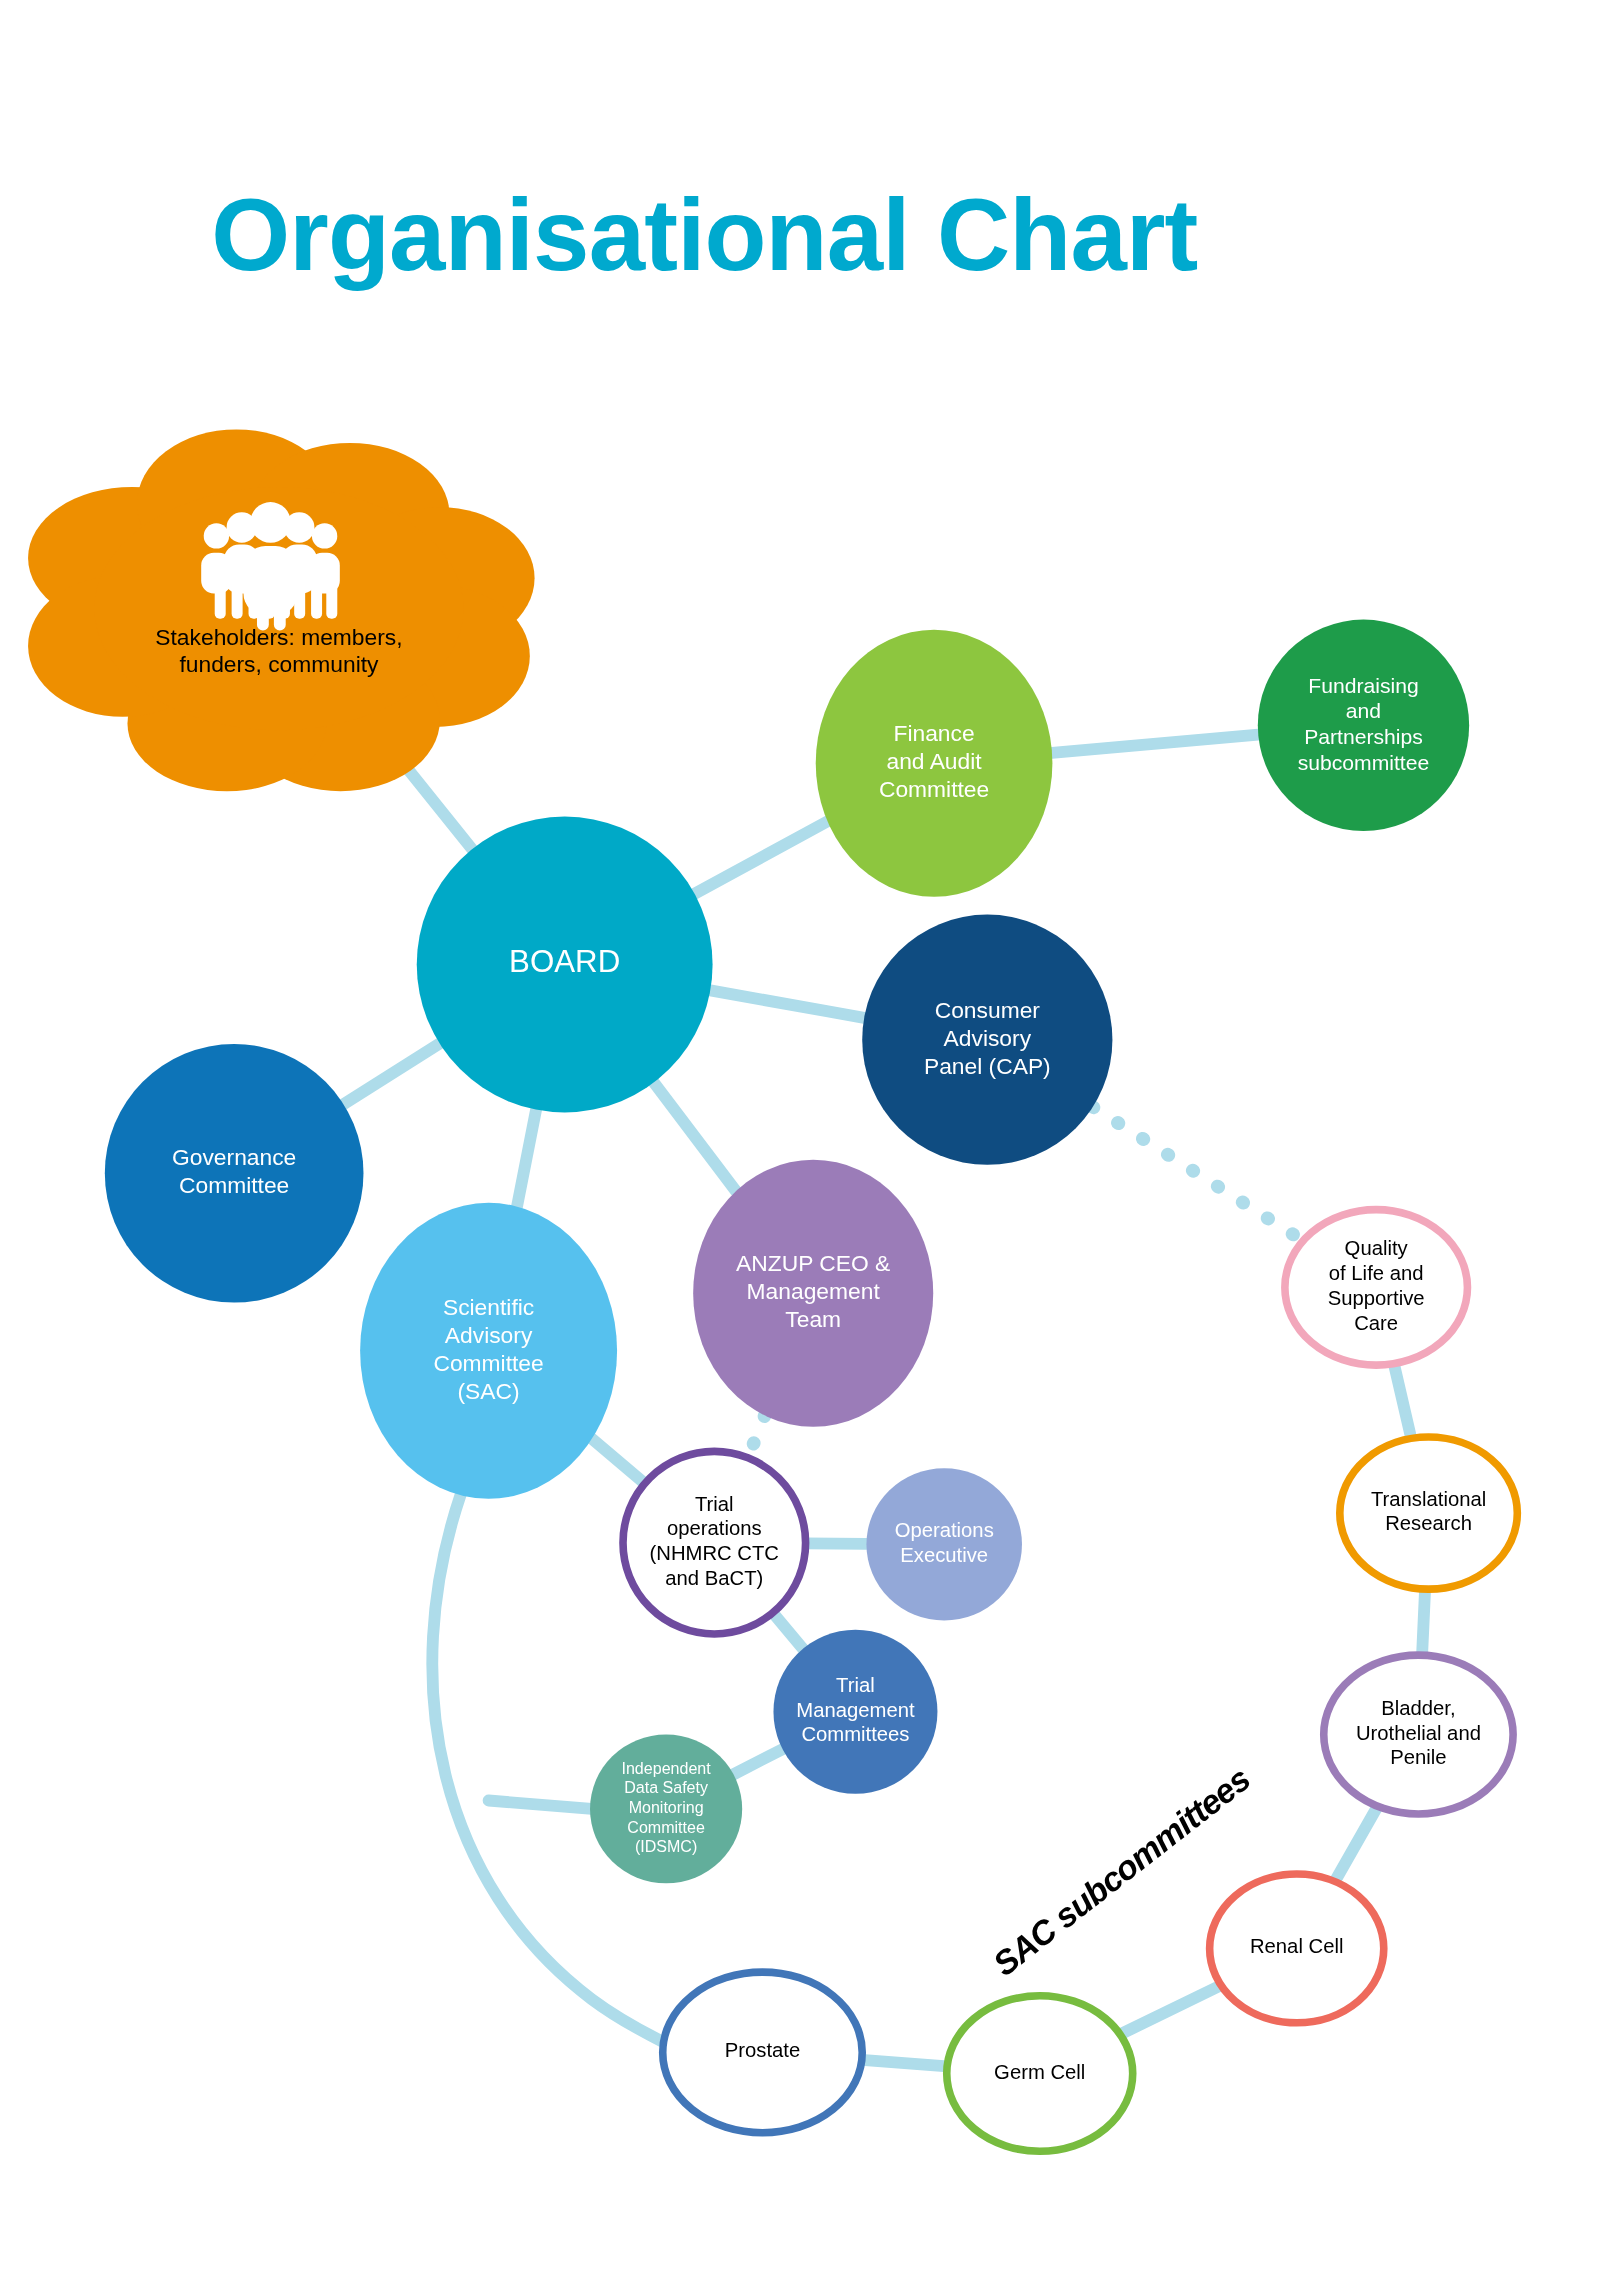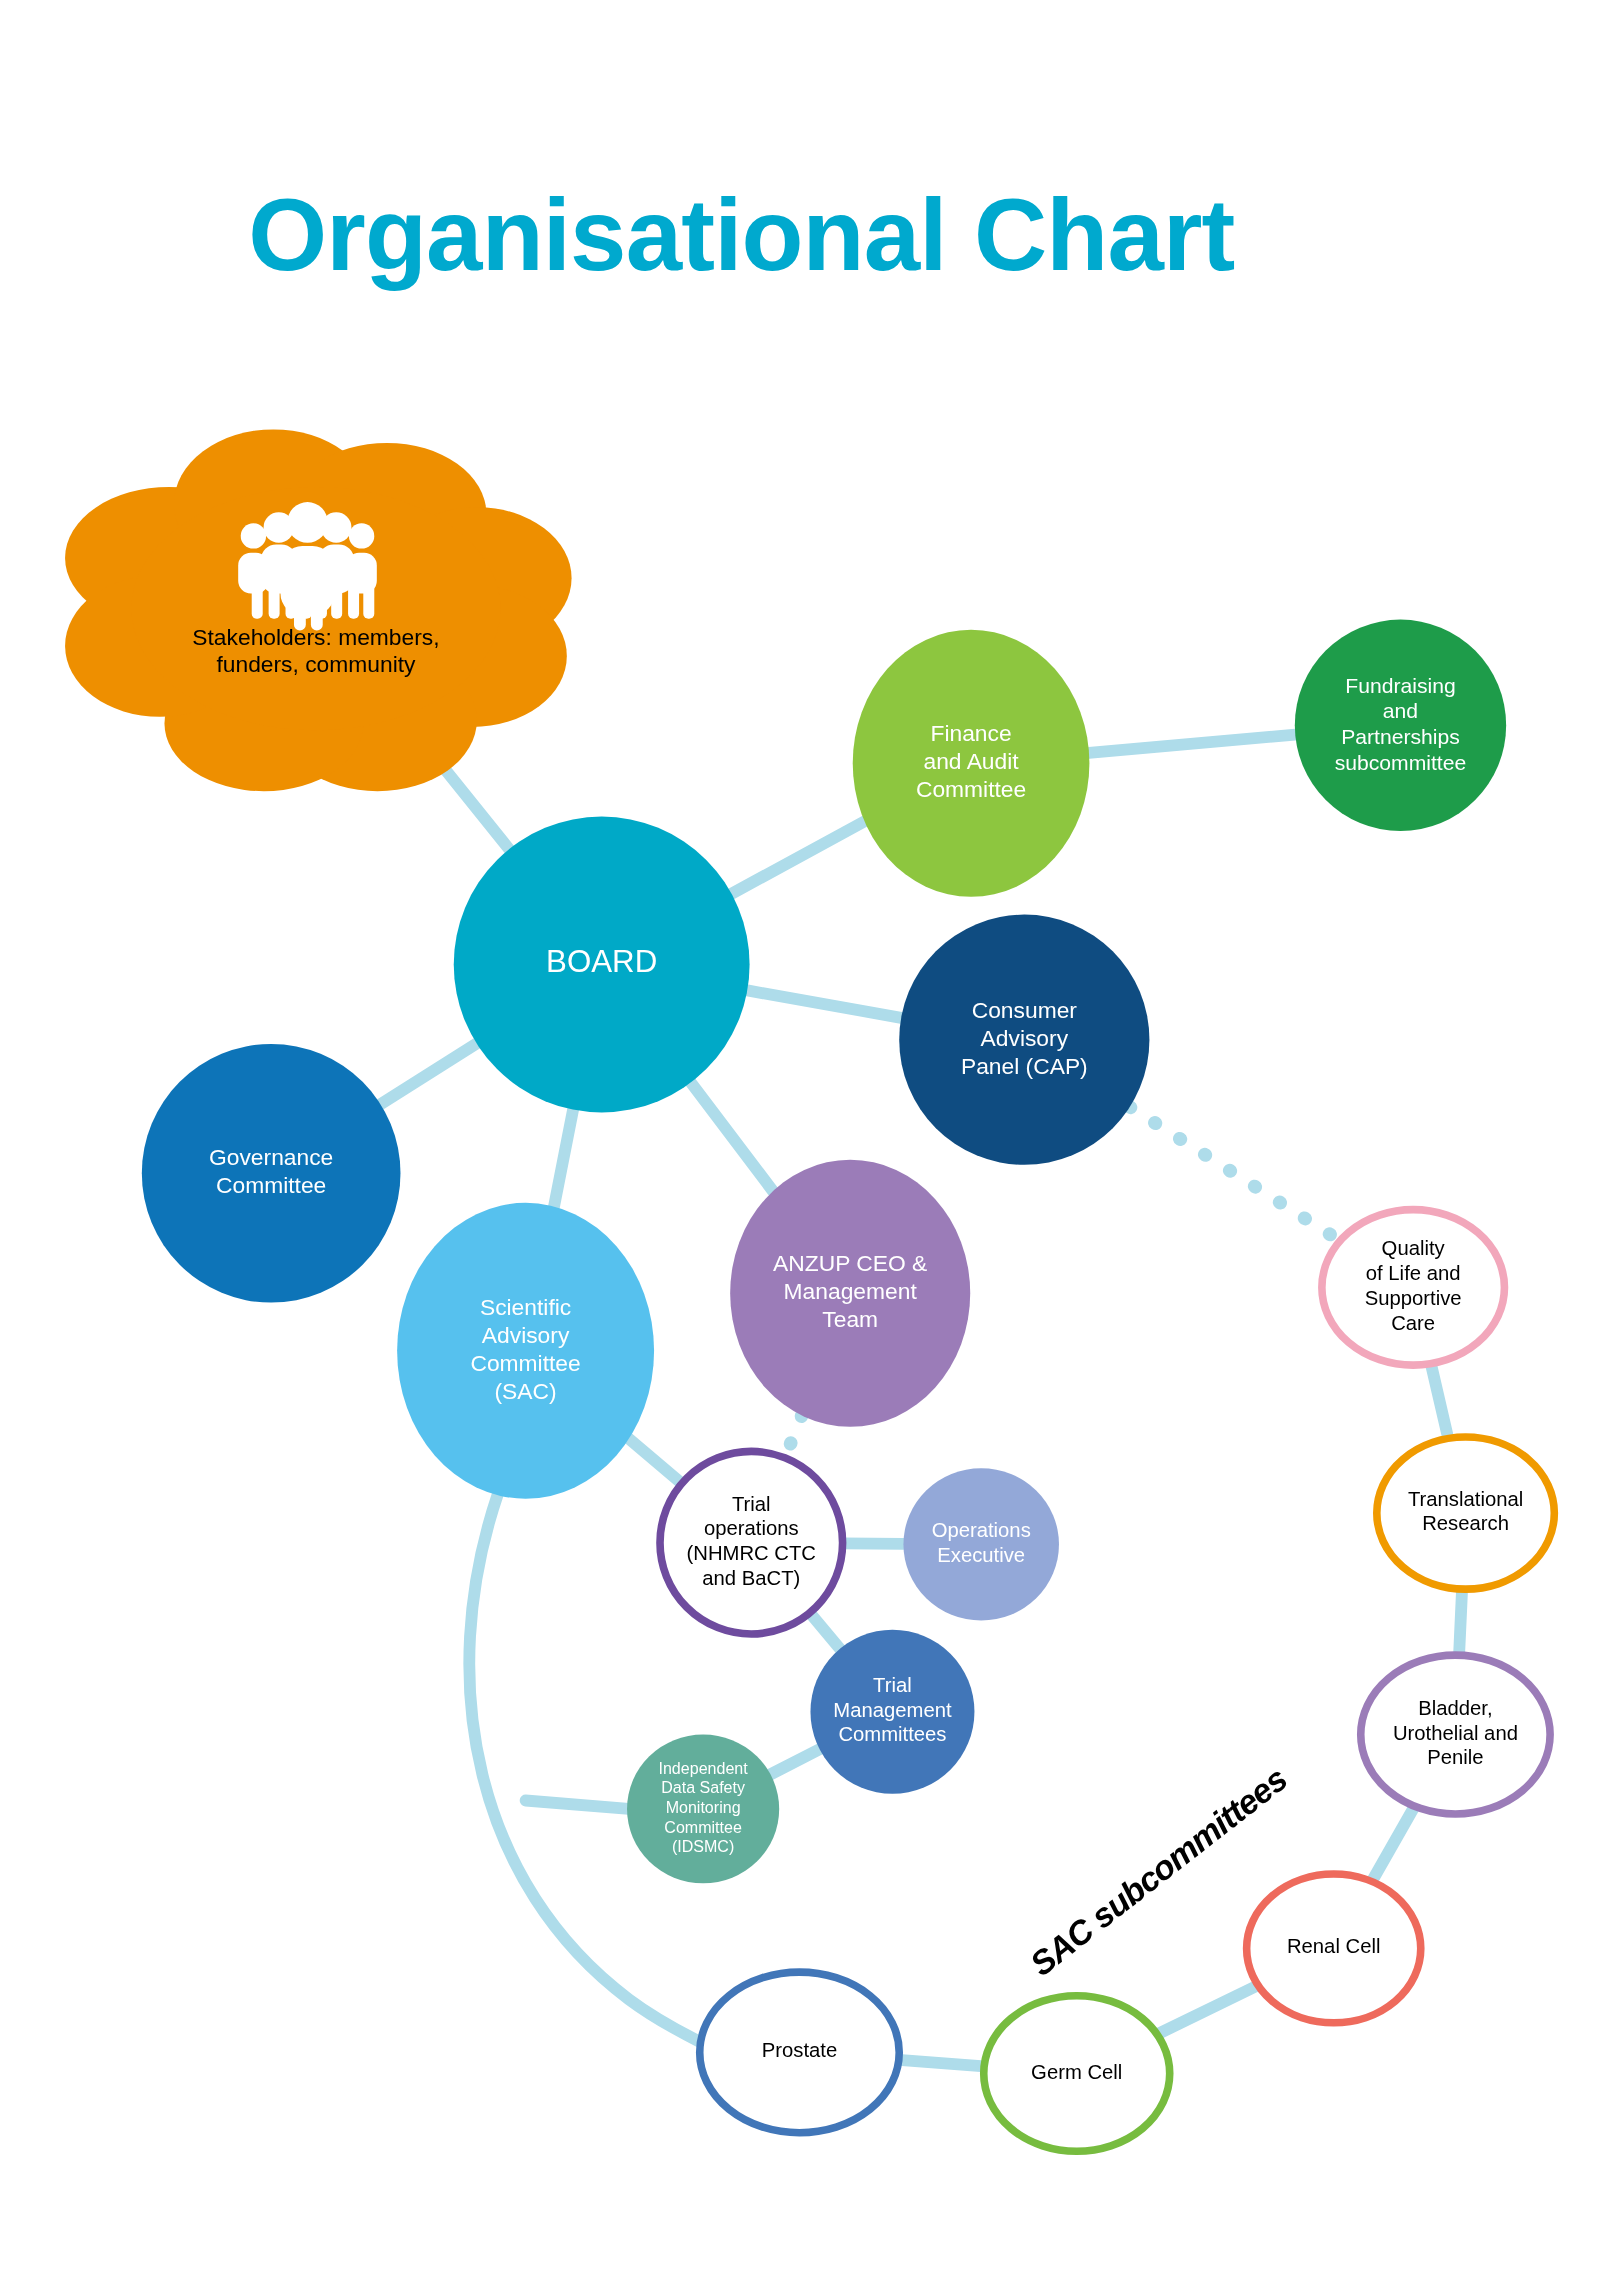--- a/index.html
+++ b/index.html
@@ -12,21 +12,20 @@
     width: 1623px;
     height: 2295px;
     font-family: "Liberation Sans", sans-serif;
     overflow: hidden;
     position: relative;
   }
   #chart-root {
     position: relative;
     width: 1485px;
     height: 2295px;
-    margin-left: 37px;
   }
   svg#org-svg {
     position: absolute;
     top: 0;
     left: 0;
     width: 1623px;
     height: 2295px;
     display: block;
   }
   .node-label {

